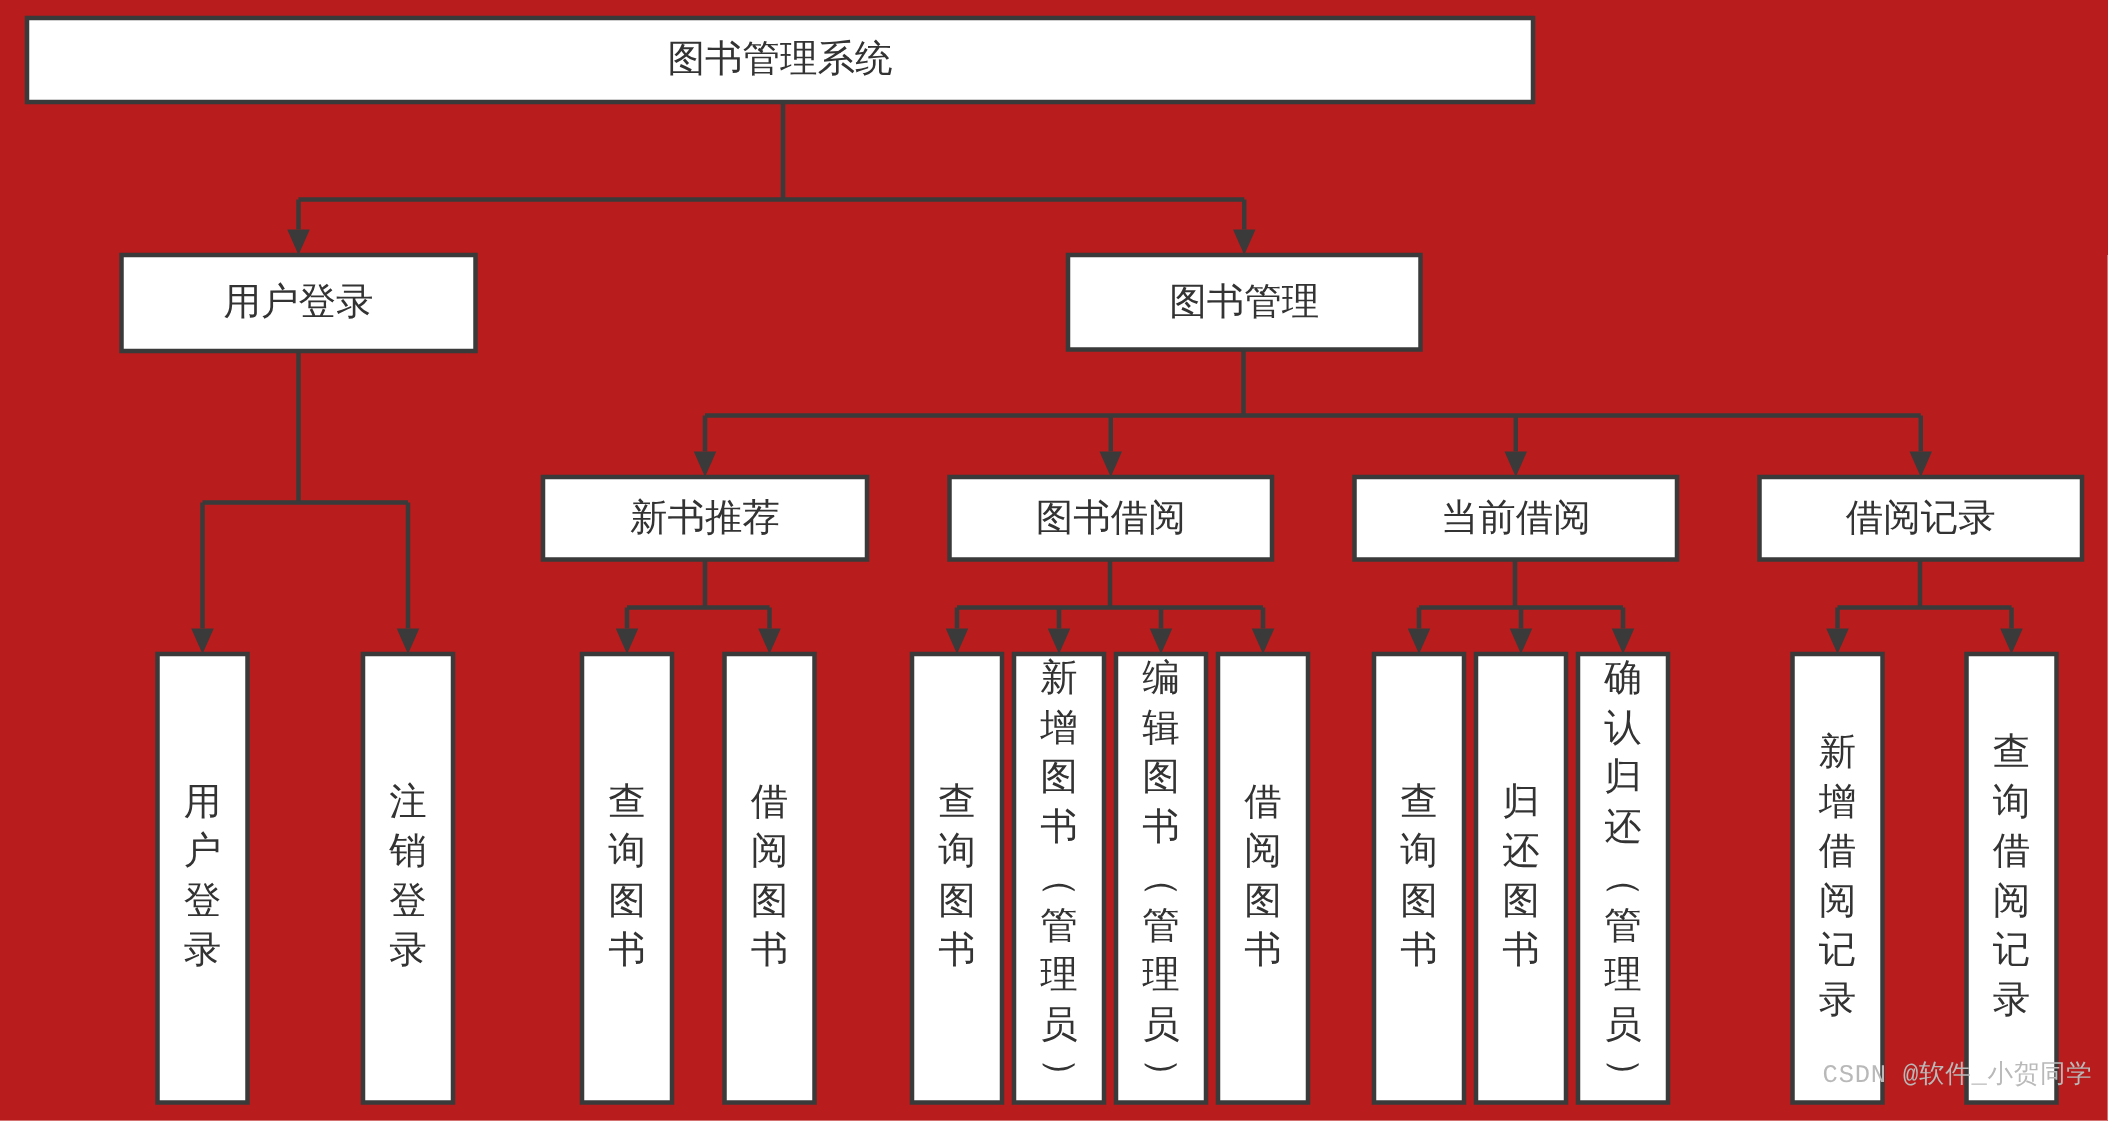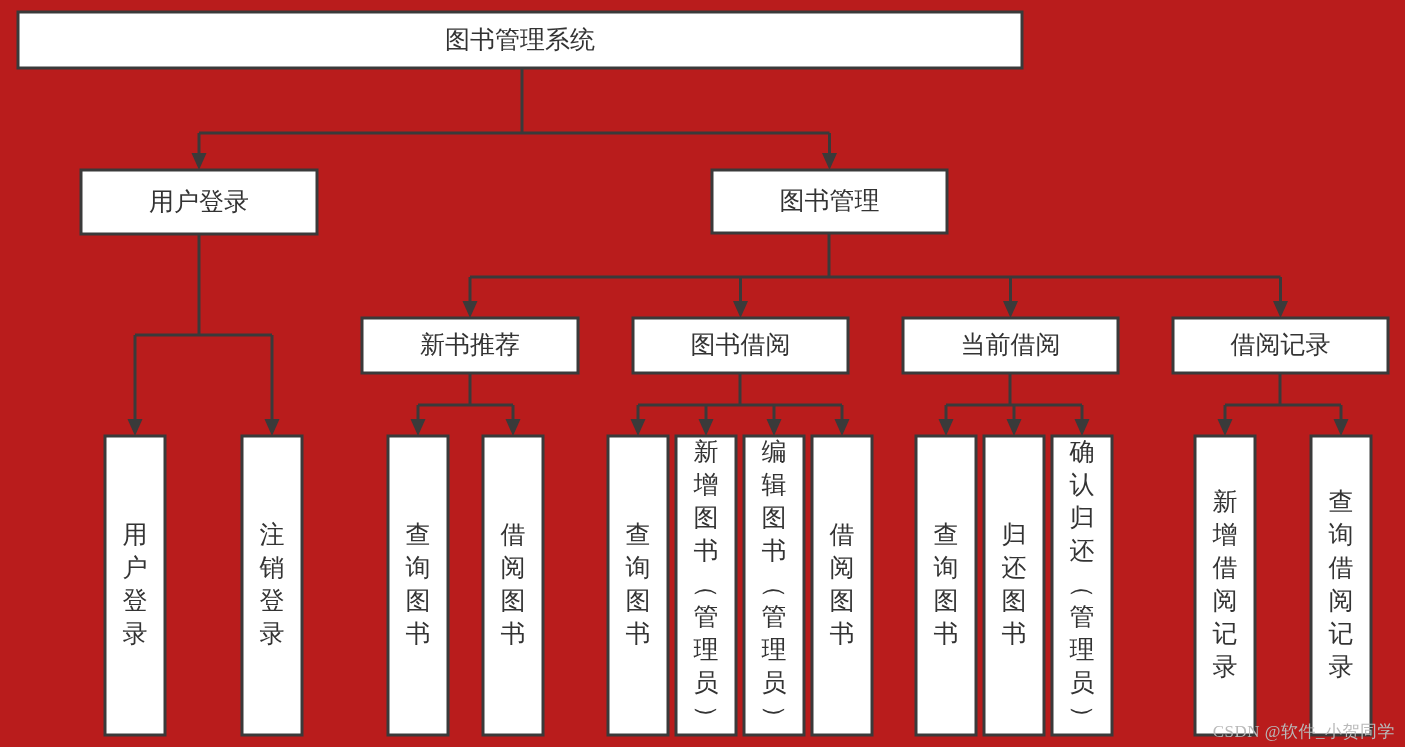--- a/index.html
+++ b/index.html
@@ -47,22 +47,22 @@
     fill: none;
     stroke-linecap: butt;
   }
   .edge-arrow {
     fill: #3a3a3a;
     stroke: none;
   }
   .watermark {
     position: absolute;
     right: 10px;
-    bottom: 4px;
-    font-family: Liberation Serif, serif;
+    bottom: 20px;
+    font-family: Liberation Mono, monospace;
     font-size: 17px;
     color: #b9b9b9;
     white-space: nowrap;
     letter-spacing: 0.5px;
     pointer-events: none;
   }
 </style>
 </head>
 <body>
 

